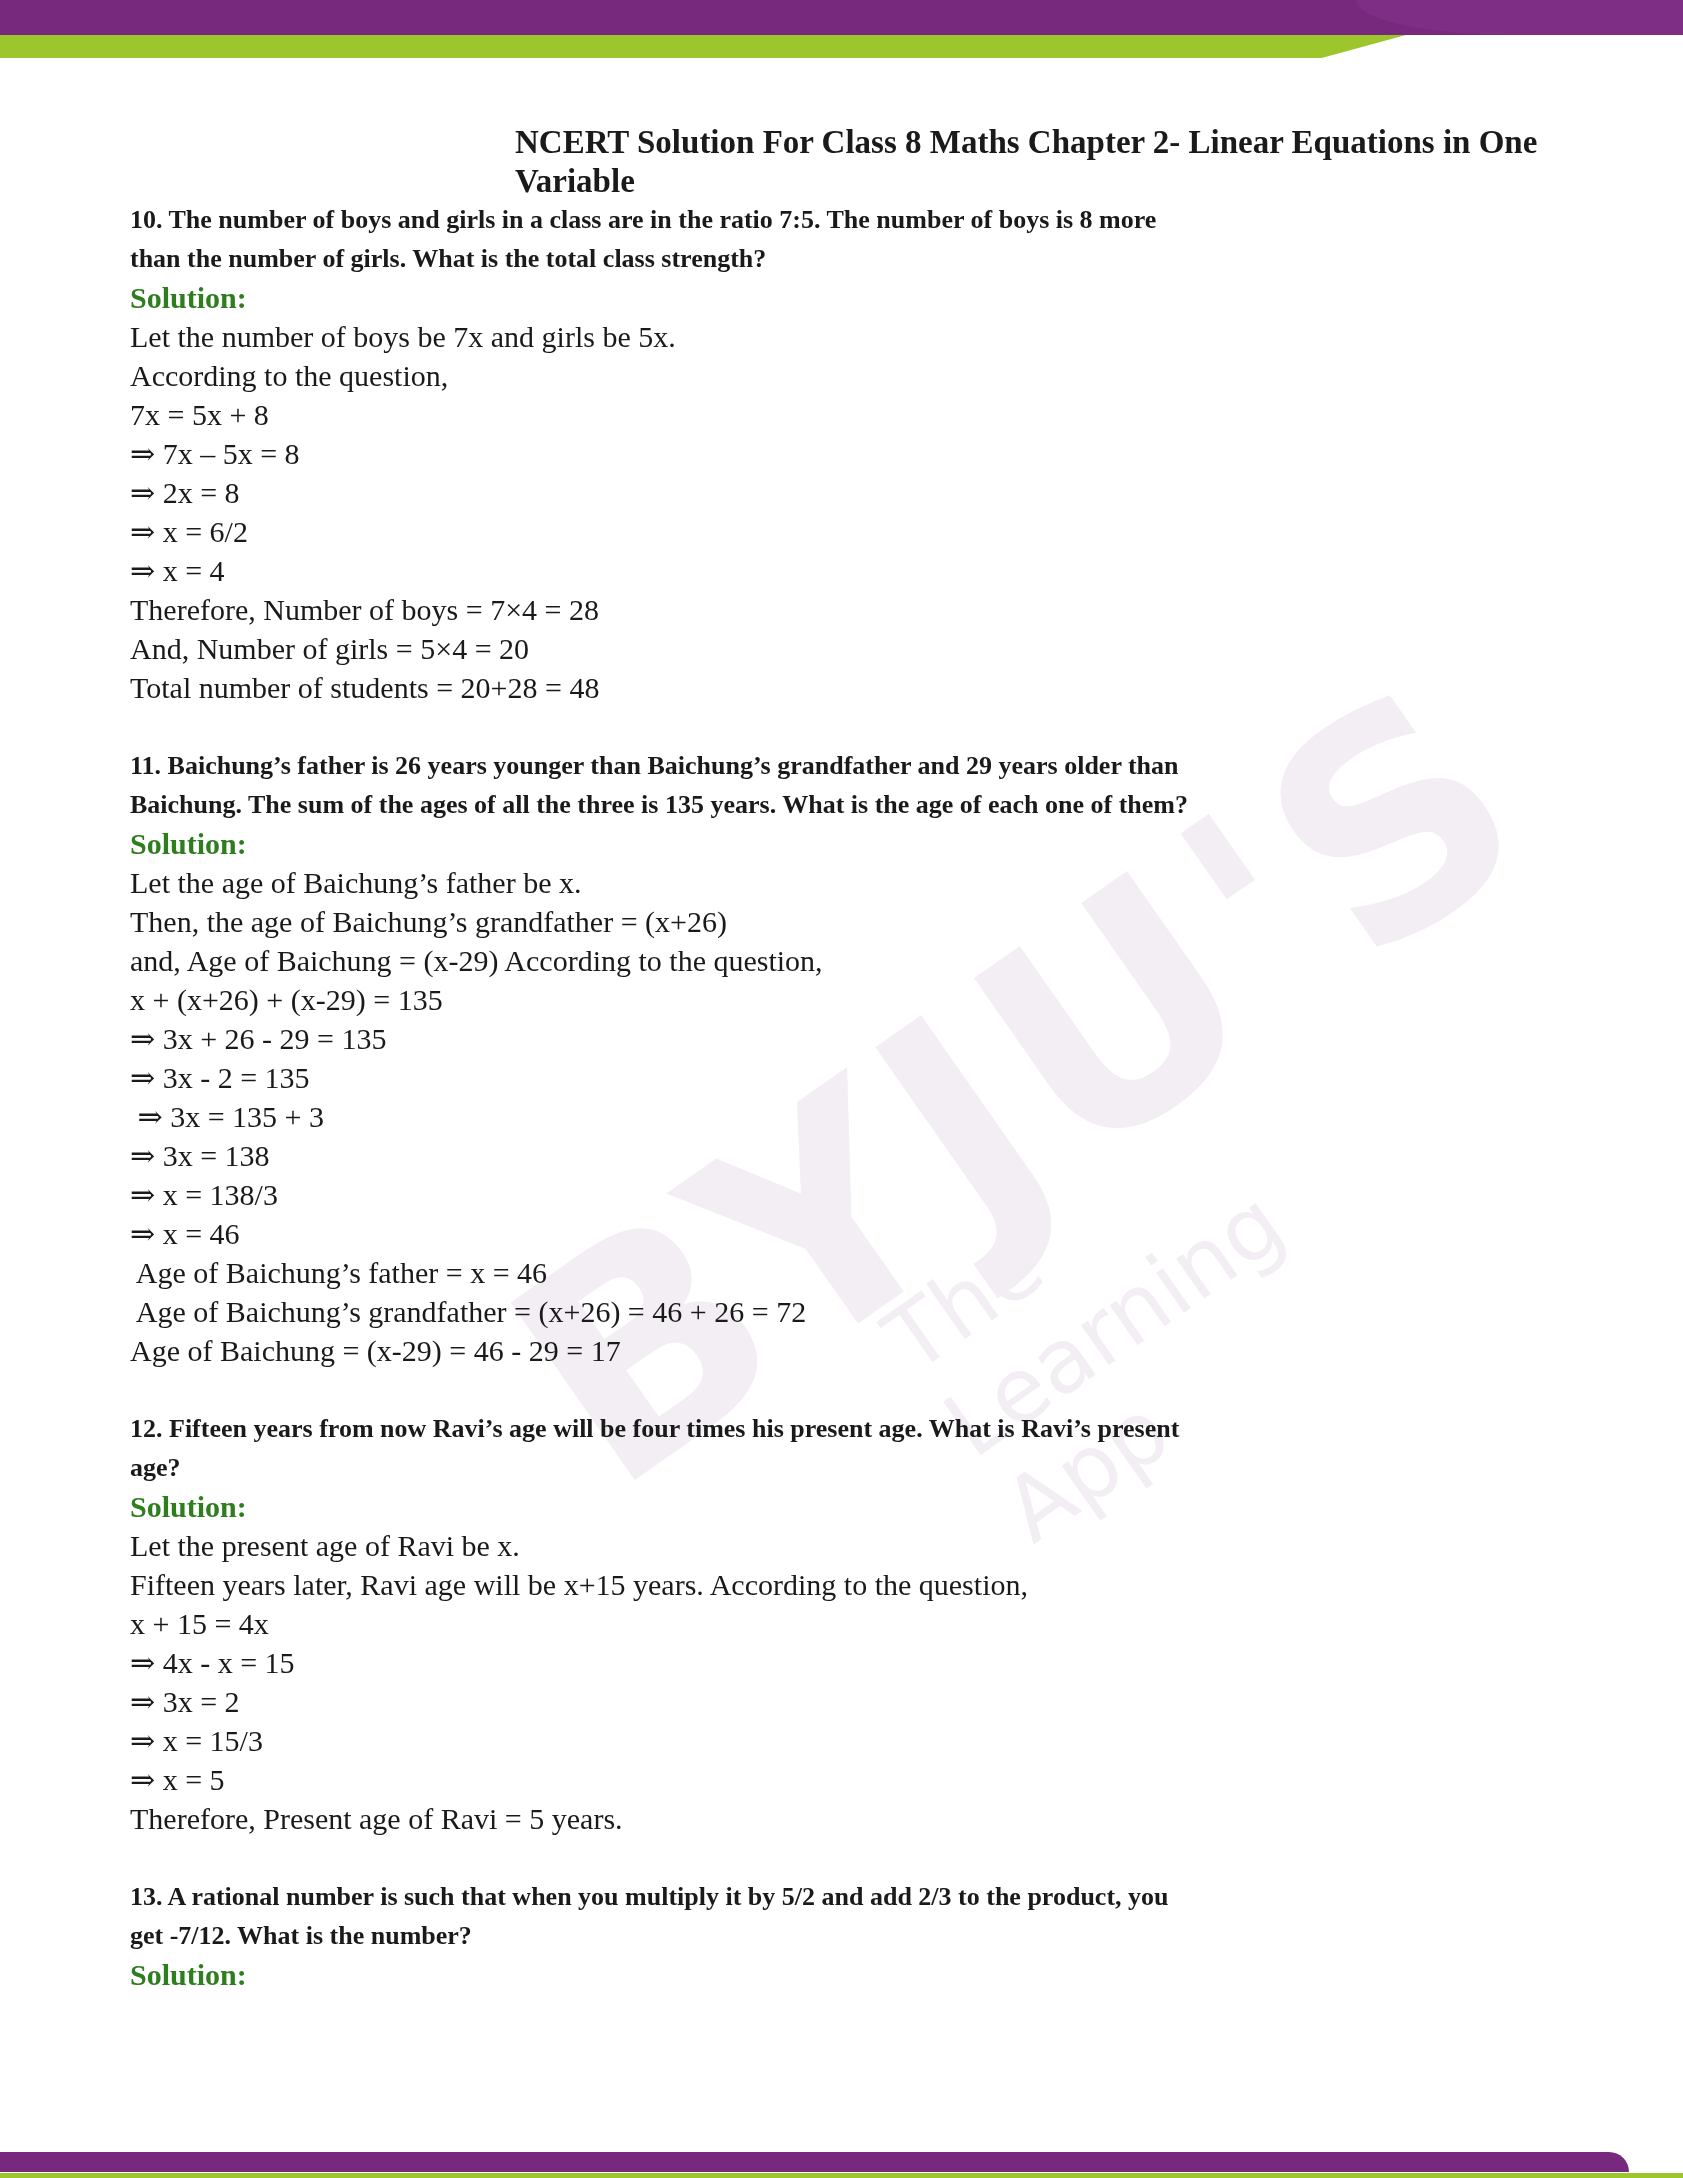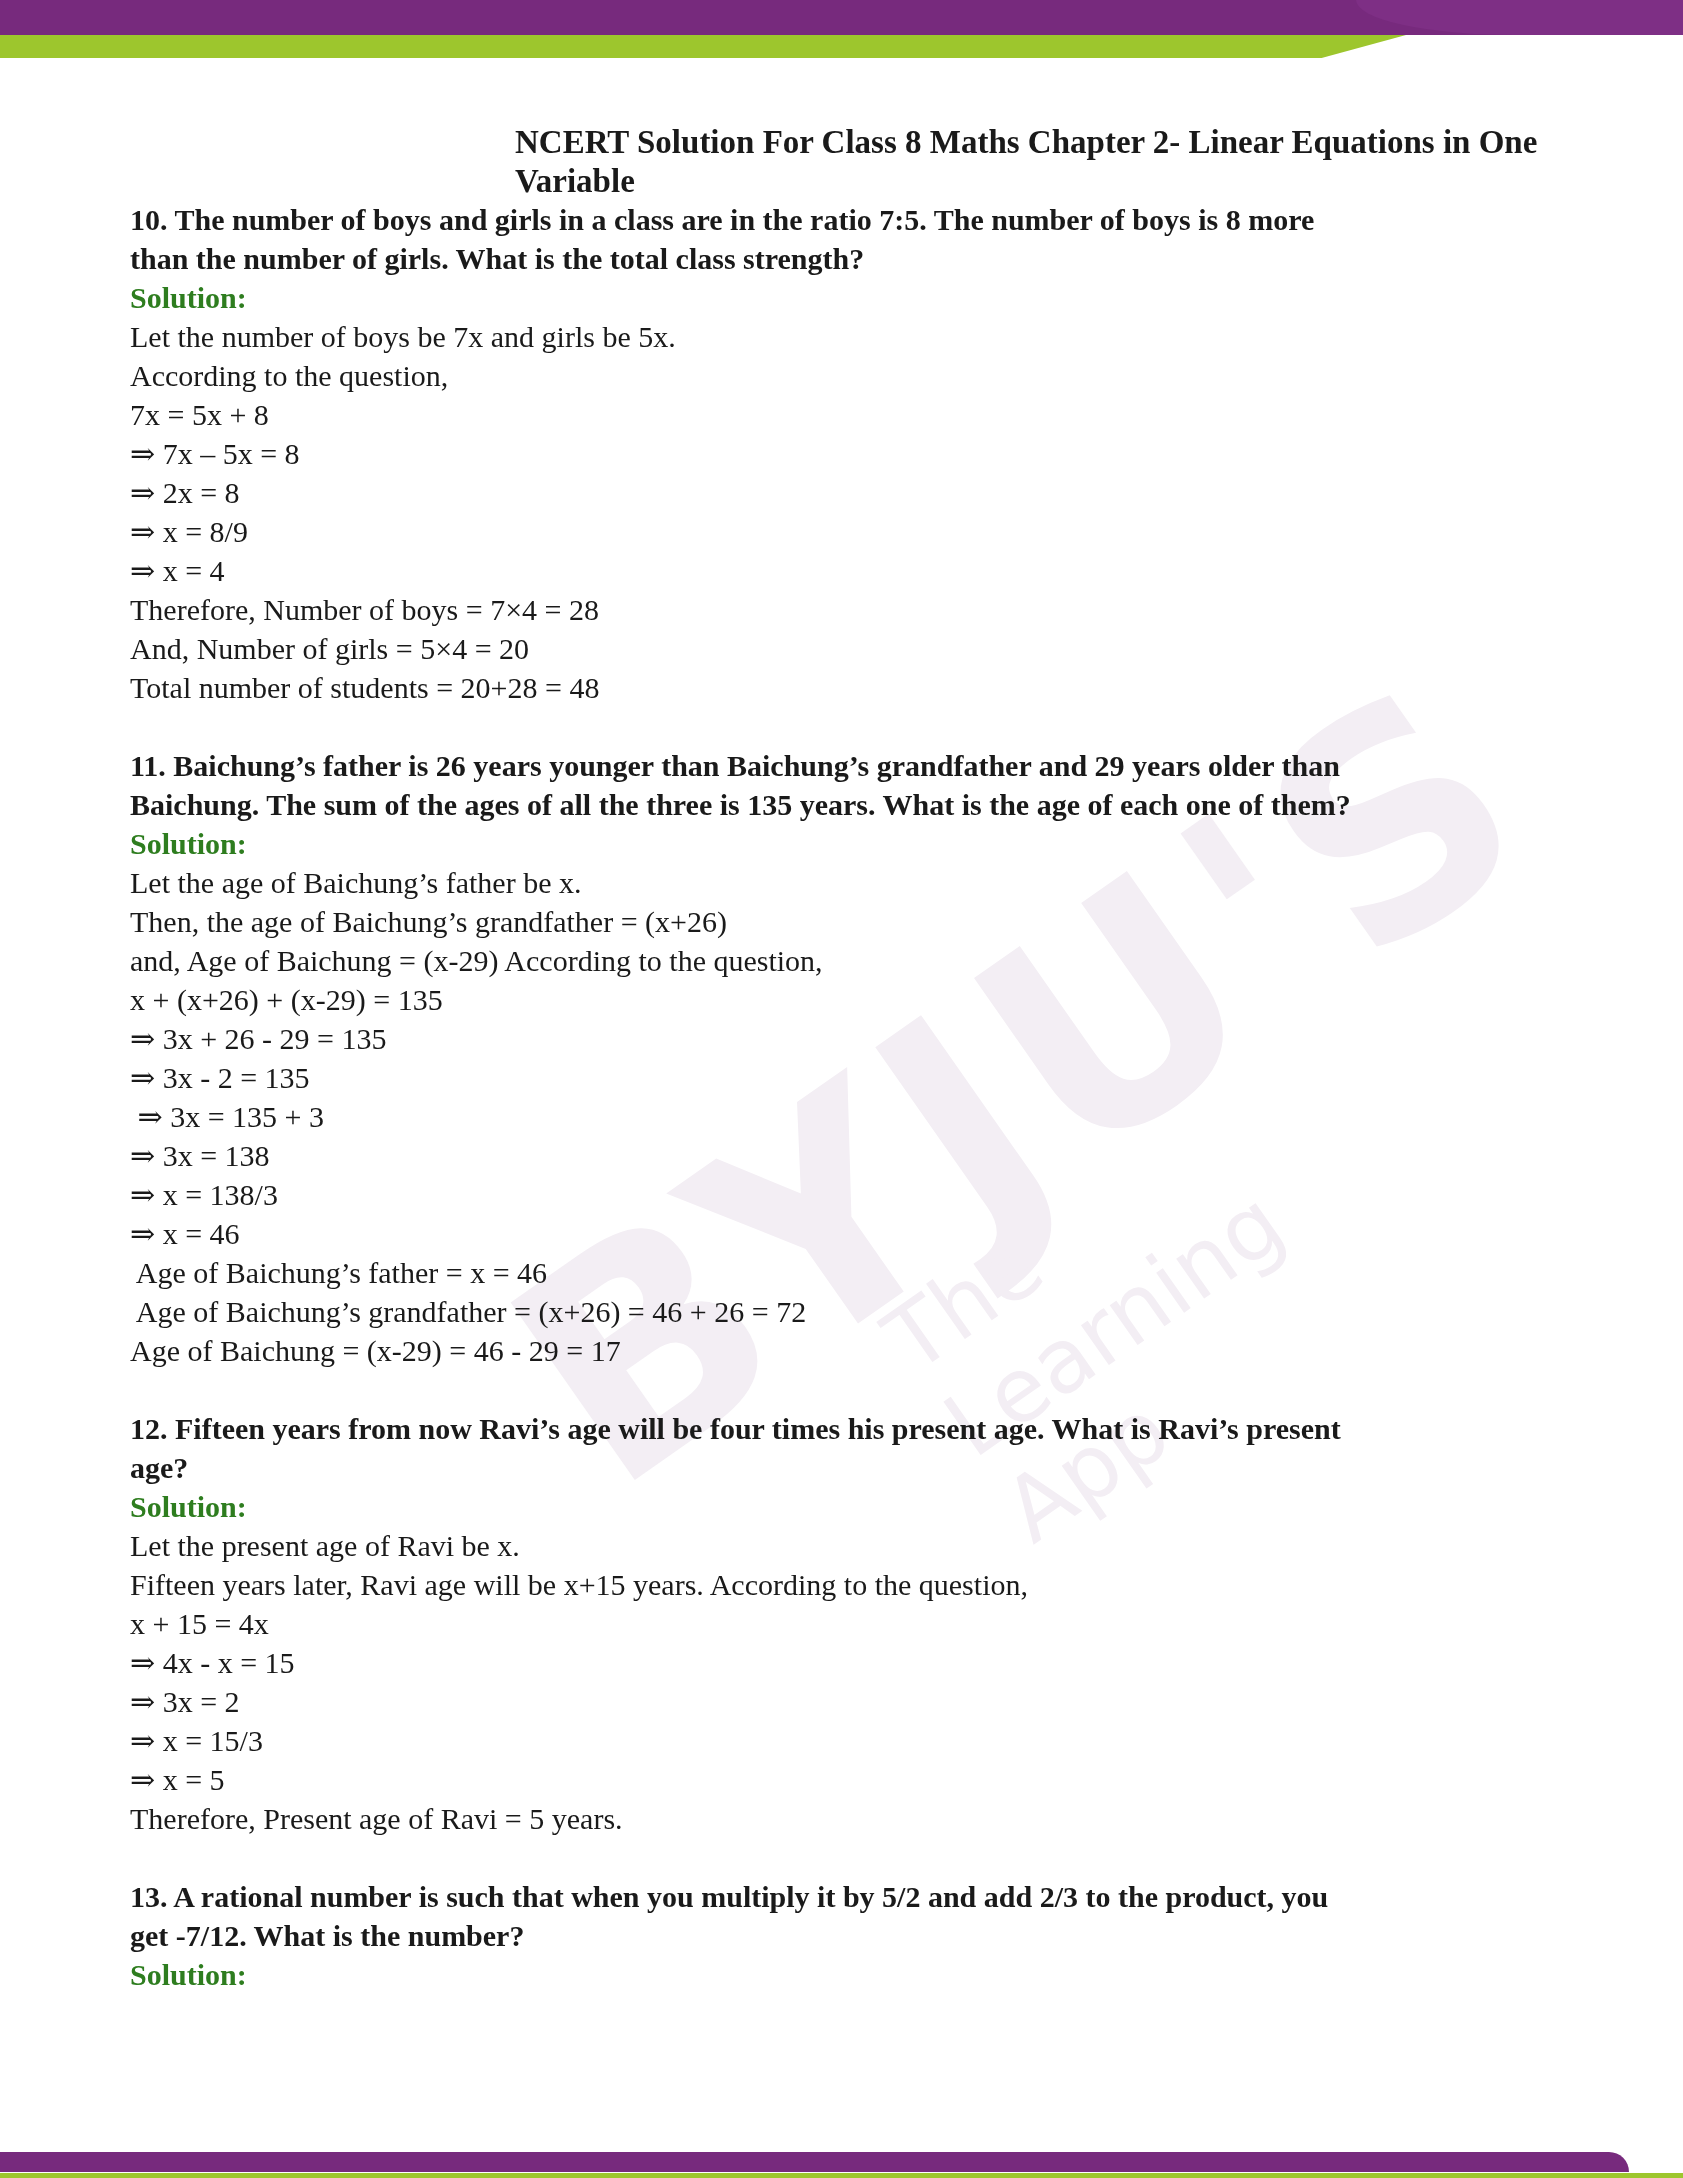--- a/index.html
+++ b/index.html
@@ -52,21 +52,21 @@
 
   .header-title {
     position: absolute; left: 515px; top: 123px; width: 1069px;
     font-weight: bold; font-size: 33px; line-height: 39px;
     color: #1a1a1a;
   }
   .content {
     position: absolute; left: 130px; top: 200px; width: 1366px;
     font-size: 30px; line-height: 39px;
   }
-  .q { font-weight: bold; font-size: 30px; line-height: 39px; }
+  .q { font-weight: bold; font-size: 26px; line-height: 39px; }
   .sol { color: #2e7d1f; font-weight: bold; }
   .line { white-space: pre; }
   .gap { height: 39px; }
 </style>
 </head>
 <body>
 
 <div>
   <div class="top-purple"></div>
   <div class="top-purple-tail"></div>
@@ -90,21 +90,21 @@
       <div>10. The number of boys and girls in a class are in the ratio 7:5. The number of boys is 8 more</div>
       <div>than the number of girls. What is the total class strength?</div>
     </div>
     <div class="sol">Solution:</div>
     <div>
       <div class="line">Let the number of boys be 7x and girls be 5x.</div>
       <div class="line">According to the question,</div>
       <div class="line">7x = 5x + 8</div>
       <div class="line">⇒ 7x – 5x = 8</div>
       <div class="line">⇒ 2x = 8</div>
-      <div class="line">⇒ x = 8/9</div>
+      <div class="line">⇒ x = 6/2</div>
       <div class="line">⇒ x = 4</div>
       <div class="line">Therefore, Number of boys = 7×4 = 28</div>
       <div class="line">And, Number of girls = 5×4 = 20</div>
       <div class="line">Total number of students = 20+28 = 48</div>
     </div>
   </div>
   <div class="gap"></div>
 
   <div>
     <div class="q">

